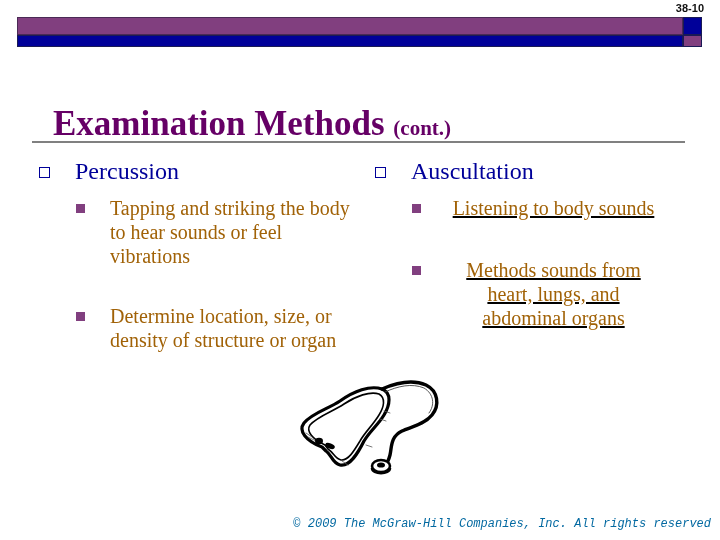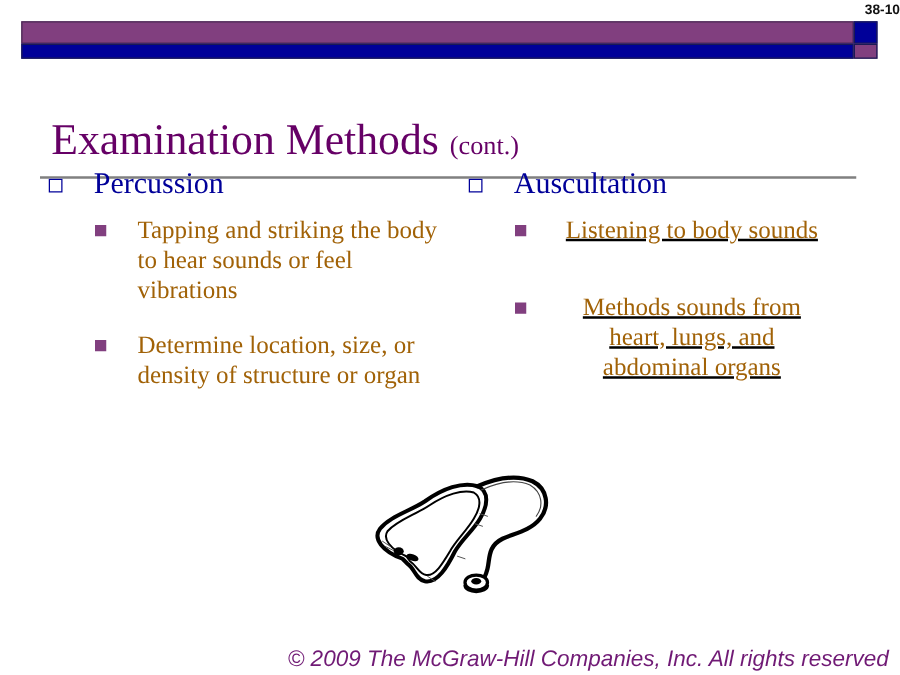--- a/index.html
+++ b/index.html
@@ -2,51 +2,51 @@
 <html><head>
   <meta charset="utf-8">
   <style>
     html, body { margin: 0; padding: 0; }
     body {
       width: 720px; height: 540px; position: relative; overflow: hidden;
       background: #ffffff;
       font-family: "Liberation Serif", "DejaVu Serif", serif;
     }
     .slide-number {
-      position: absolute; right: 0; top: 2px;
+      position: absolute; right: 16px; top: 2px;
       font-family: "Liberation Sans", "DejaVu Sans", sans-serif;
       font-weight: bold; font-size: 11px; color: #111;
     }
     .bar-purple {
       position: absolute; left: 17px; top: 17px; width: 666px; height: 18px;
       background: #813f7f; border: 1px solid #4a2a55; box-sizing: border-box;
     }
     .bar-blue {
       position: absolute; left: 17px; top: 35px; width: 666px; height: 12px;
       background: #000099; border: 1px solid #1a1a55; box-sizing: border-box;
     }
     .sq-blue {
       position: absolute; left: 683px; top: 17px; width: 19px; height: 18px;
       background: #000099; border: 1px solid #1a1a55; box-sizing: border-box;
     }
     .sq-purple {
       position: absolute; left: 683px; top: 35px; width: 19px; height: 12px;
       background: #813f7f; border: 1px solid #1a1a55; box-sizing: border-box;
     }
     .title {
-      position: absolute; left: 37px; top: 88px; margin: 4px;
-      font-size: 35px; font-weight: normal; color: #660066;
+      position: absolute; left: 37px; top: 88px; margin: 16px;
+      font-size: 35px; font-weight: bold; color: #660066;
       white-space: nowrap; line-height: 40px;
     }
     .title .cont { font-size: 21px; }
     .rule {
       position: absolute; left: 32px; top: 141px; width: 653px; height: 2px;
       background: #808080;
     }
-    .col { position: absolute; top: 132px; }
+    .col { position: absolute; top: 156px; }
     .col.left { left: 38px; width: 320px; }
     .col.right { left: 374px; width: 300px; text-decoration: underline; }
     .l1 { position: relative; height: 30px; }
     .l1 .hbullet {
       position: absolute; left: 1px; top: 11px; width: 9px; height: 9px;
       border: 1.5px solid #000099; background: #fff;
     }
     .l1 .l1-text {
       position: absolute; left: 37px; top: 0; font-size: 24px; color: #000099;
       line-height: 30px; white-space: nowrap;
@@ -59,22 +59,22 @@
     .l2 .l2-text {
       margin-left: 72px; font-size: 20px; color: #a16207; line-height: 24px;
     }
     .col.left .l2-text { width: 250px; }
     .col.right .l2-text { width: 215px; text-align: center; }
     .gap-left { height: 20px; }
     .gap-right { height: 38px; }
     .stethoscope { position: absolute; left: 292px; top: 375px; width: 152px; height: 105px; }
     .footer {
       position: absolute; right: 9px; top: 517px;
-      font-size: 18px; font-style: italic; color: #701a75; white-space: nowrap;
-      font-family: Liberation Sans, sans-serif;
+      font-size: 12px; font-style: italic; color: #0369a1; white-space: nowrap;
+      font-family: Liberation Mono, monospace;
     }
   </style>
 </head>
 <body>
 
 <div class="slide-number">38-10</div>
 
 <div class="bar-purple"></div>
 <div class="bar-blue"></div>
 <div class="sq-blue"></div>
@@ -87,21 +87,21 @@
 <div class="col left">
   <div class="l1">
     <span class="hbullet"></span>
     <span class="l1-text">Percussion</span>
   </div>
   <div class="l2">
     <span class="fbullet"></span>
     <div class="l2-text">Tapping and striking the body to hear sounds or feel vibrations</div>
   </div>
   <div class="gap-left"></div>
-  <div class="l2" style="margin-top:0">
+  <div class="l2" style="margin-top:16px">
     <span class="fbullet"></span>
     <div class="l2-text">Determine location, size, or density of structure or organ</div>
   </div>
 </div>
 
 <div class="col right">
   <div class="l1">
     <span class="hbullet"></span>
     <span class="l1-text">Auscultation</span>
   </div>

